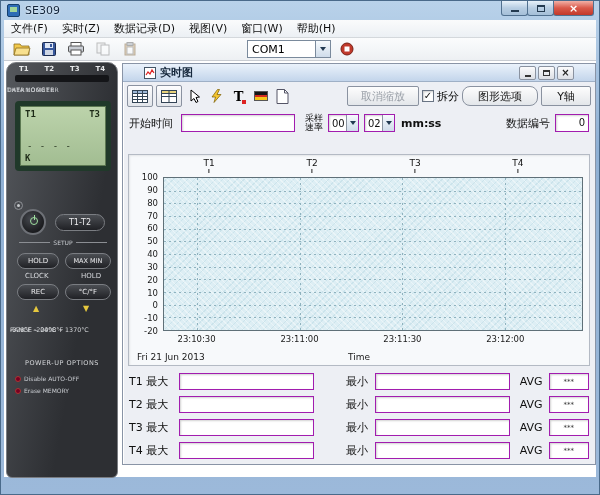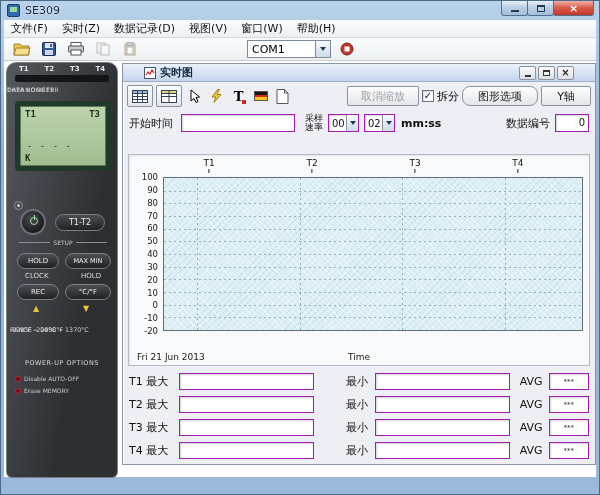--- a/index.html
+++ b/index.html
@@ -441,20 +441,26 @@
             <div class="hline" style="top: 58.3333%;"></div>
             <div class="hline" style="top: 66.6667%;"></div>
             <div class="hline" style="top: 75%;"></div>
             <div class="hline" style="top: 83.3333%;"></div>
             <div class="hline" style="top: 91.6667%;"></div>
             <div class="vline" style="left: 8%;"></div>
             <div class="vline" style="left: 32.5%;"></div>
             <div class="vline" style="left: 57%;"></div>
             <div class="vline" style="left: 81.5%;"></div>
           </div>
+        <div class="x-axis" id="x-axis">
+            <div class="xtick" style="left: 8%;">23:10:30</div>
+            <div class="xtick" style="left: 32.5%;">23:11:00</div>
+            <div class="xtick" style="left: 57%;">23:11:30</div>
+            <div class="xtick" style="left: 81.5%;">23:12:00</div>
+          </div>
         <div class="chart-date">Fri 21 Jun 2013</div>
         <div class="chart-xlabel">Time</div>
       </div>
 
       <div class="stats">
         <div class="stat-row">
           <span class="stat-max-label">T1 最大</span>
           <div class="inset stat-box"></div>
           <span class="stat-min-label">最小</span>
           <div class="inset stat-box"></div>

